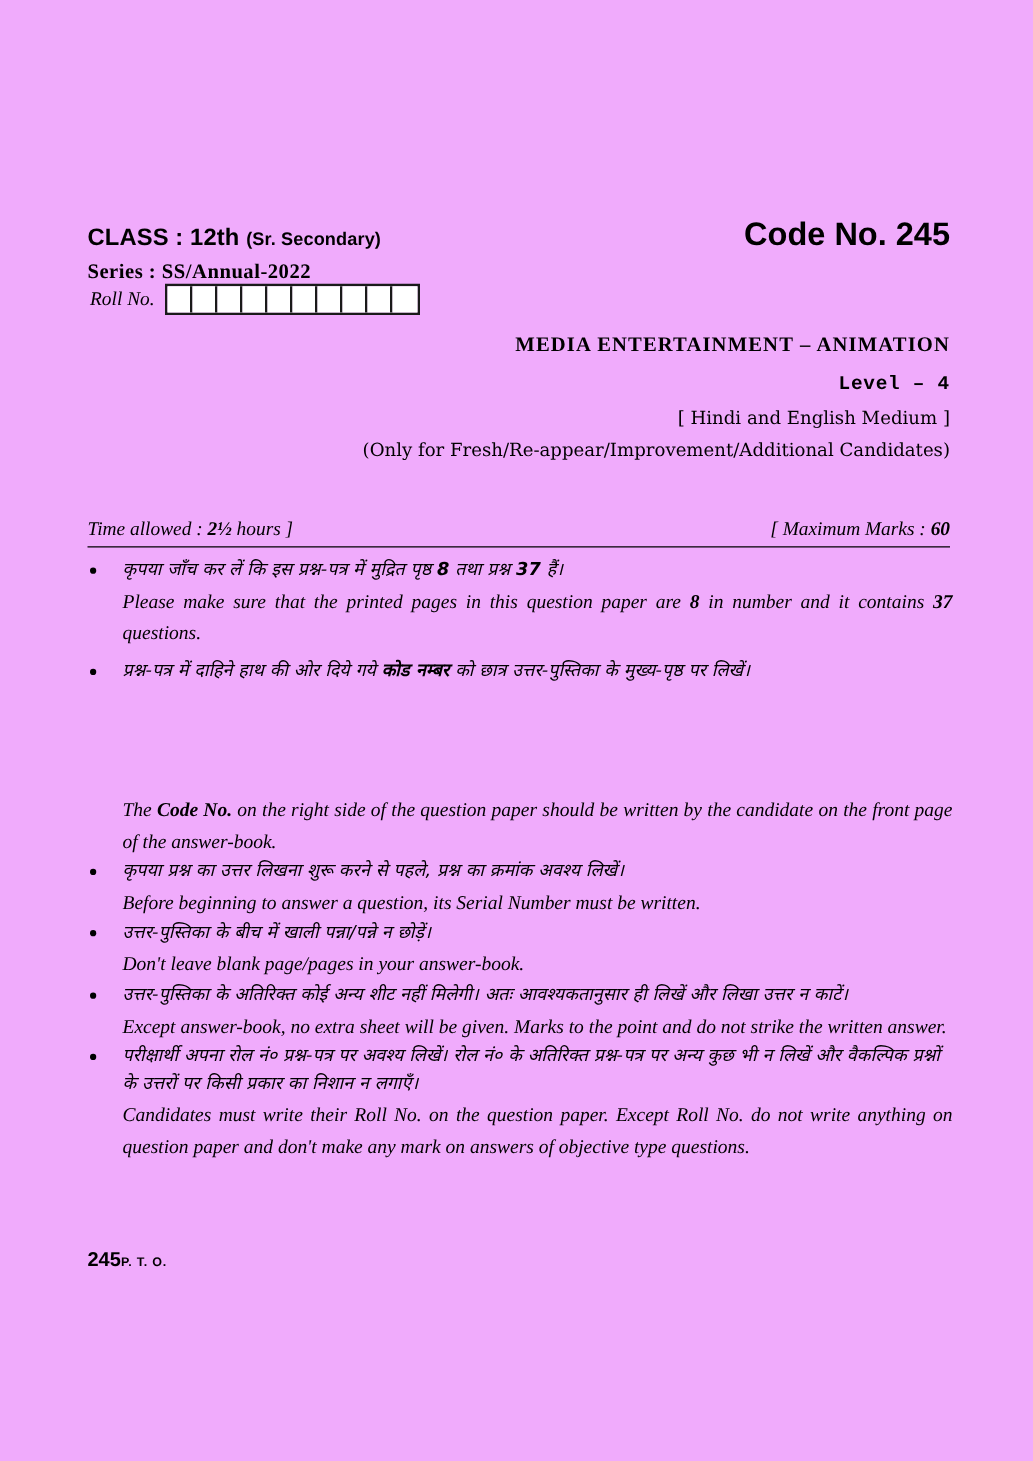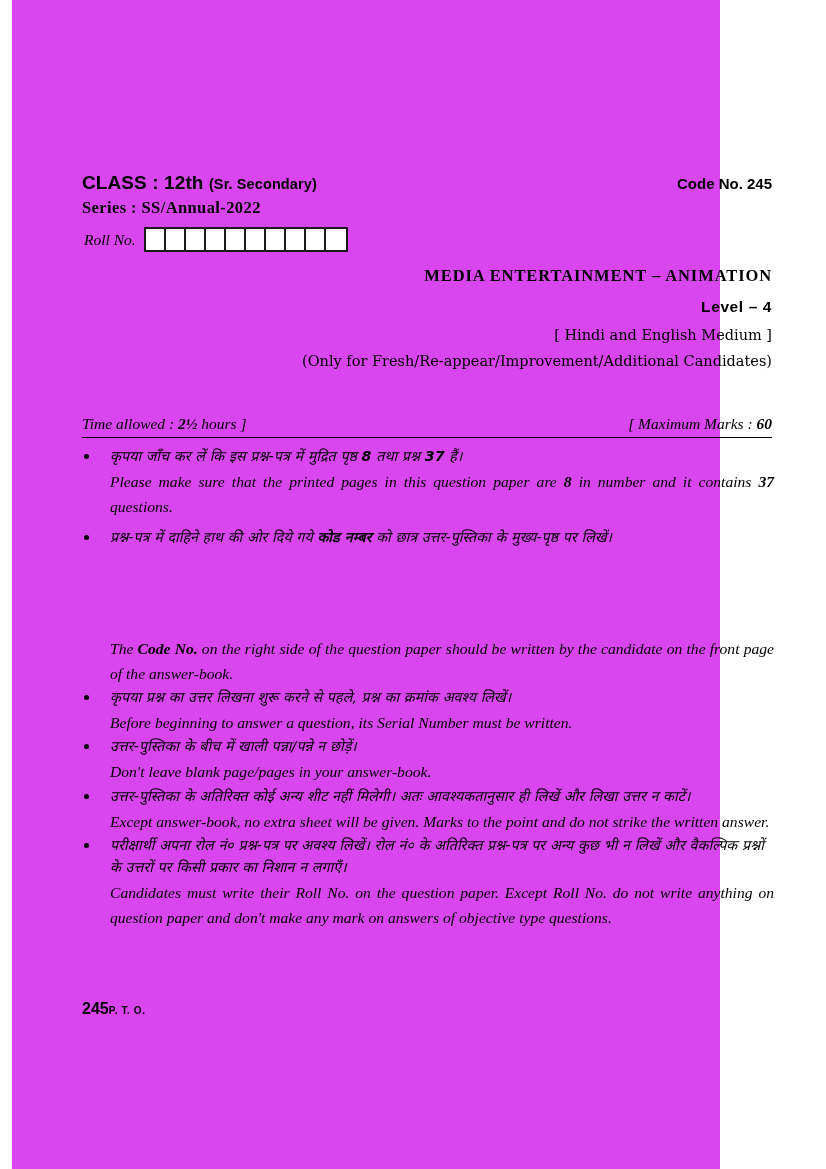--- a/index.html
+++ b/index.html
@@ -12,24 +12,24 @@
     width: 826px;
     height: 1169px;
     position: relative;
     font-family: "Liberation Serif", serif;
     color: #000000;
     overflow: hidden;
   }
 
   .page {
     position: absolute;
-    left: 12px; top: 0;
-    width: 708px;
+    left: 0; top: 0;
+    width: 826px;
     height: 1169px;
-    background: #d946ef;
+    background: #f0abfc;
   }
 
   
   .header-block {
     position: absolute;
     left: 70px;
     top: 172px;
     width: 690px;
   }
   .class-row {
@@ -44,21 +44,21 @@
     letter-spacing: 0.1px;
     white-space: nowrap;
   }
   .class-left .sub {
     font-size: 14.5px;
     font-weight: bold;
   }
   .code-no {
     font-family: "Liberation Sans", sans-serif;
     font-weight: bold;
-    font-size: 15px;
+    font-size: 26px;
     white-space: nowrap;
   }
   .series-row {
     margin-top: 4px;
     font-family: "Liberation Serif", serif;
     font-weight: bold;
     font-size: 16.5px;
     letter-spacing: 0.4px;
   }
 
@@ -105,21 +105,21 @@
     letter-spacing: 0.9px;
     margin-bottom: 12px;
   }
   .t-nsqf {
     font-family: "DejaVu Serif", serif;
     font-size: 15px;
     letter-spacing: 0.2px;
     margin-bottom: 10px;
   }
   .t-level {
-    font-family: Liberation Sans, sans-serif;
+    font-family: Liberation Mono, monospace;
     font-weight: bold;
     font-size: 15.5px;
     letter-spacing: 0.6px;
     margin-bottom: 11px;
   }
   .t-medium {
     font-family: "DejaVu Serif", serif;
     font-size: 14.5px;
     margin-bottom: 10px;
   }

